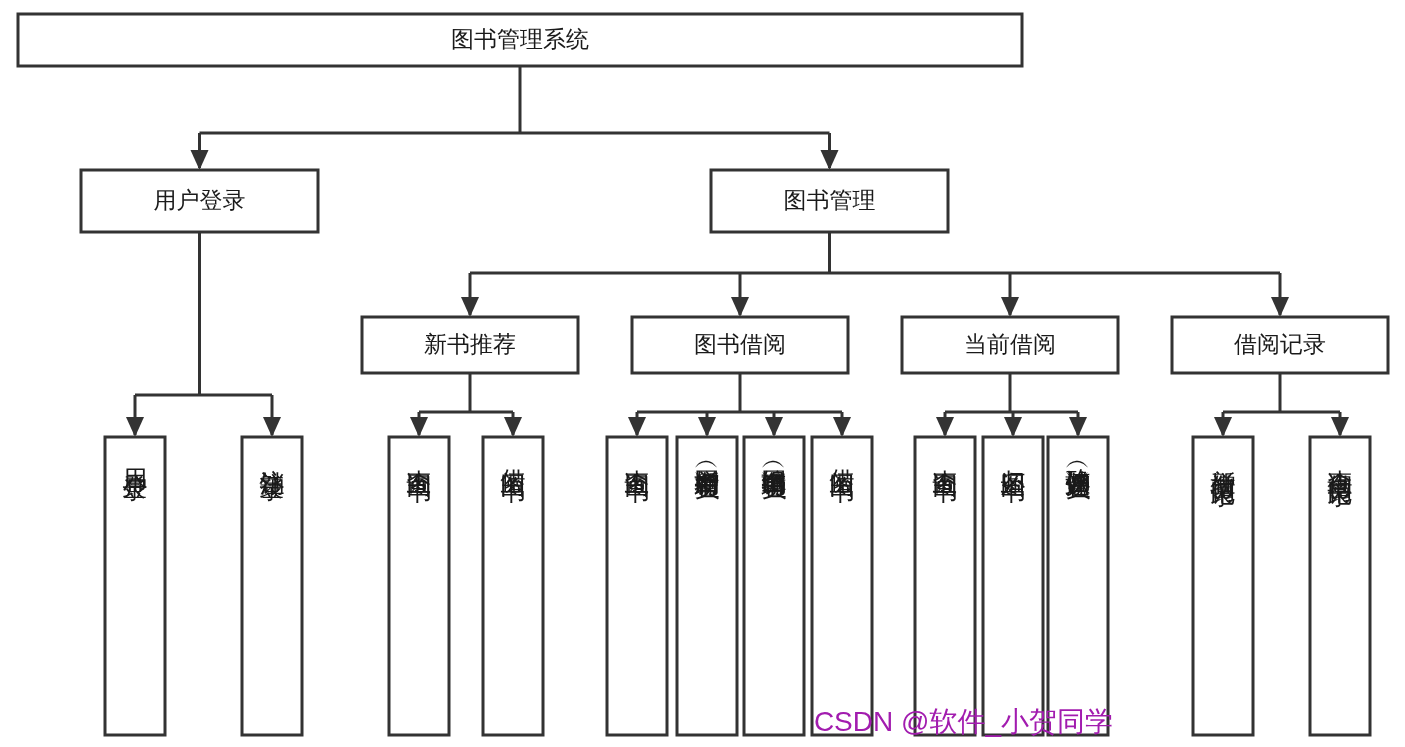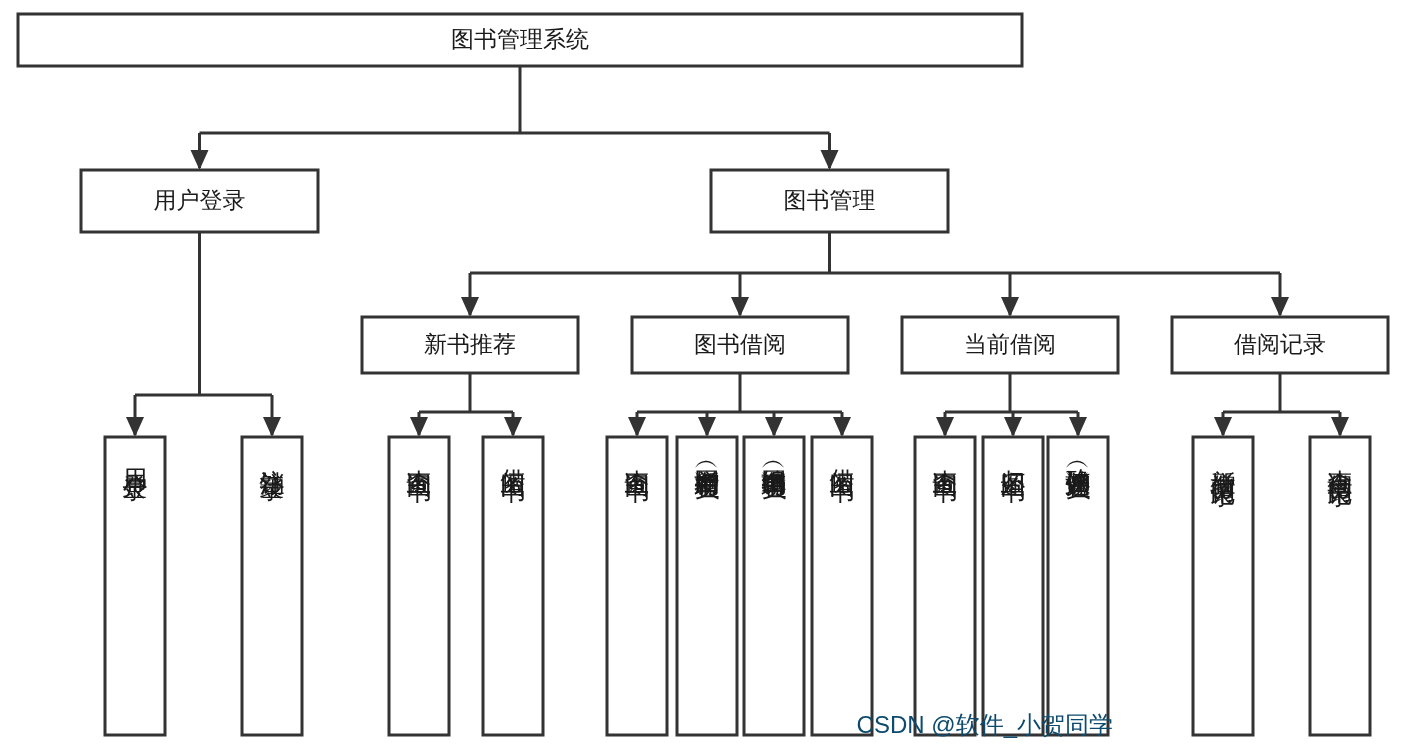--- a/index.html
+++ b/index.html
@@ -65,22 +65,22 @@
     line-height: 1.08;
     letter-spacing: 3px;
     color: #1a1a1a;
     white-space: nowrap;
   }
   .watermark {
     position: absolute;
     right: 12px;
     bottom: 6px;
     font-family: "Liberation Sans", "DejaVu Sans", sans-serif;
-    font-size: 24px;
-    color: #0c4a6e;
+    font-size: 28px;
+    color: #a21caf;
     white-space: nowrap;
     user-select: none;
   }
 </style>
 </head>
 <body>
 
 <div id="diagram-root">
 
   <svg id="tree-svg" viewBox="0 0 1405 747">

